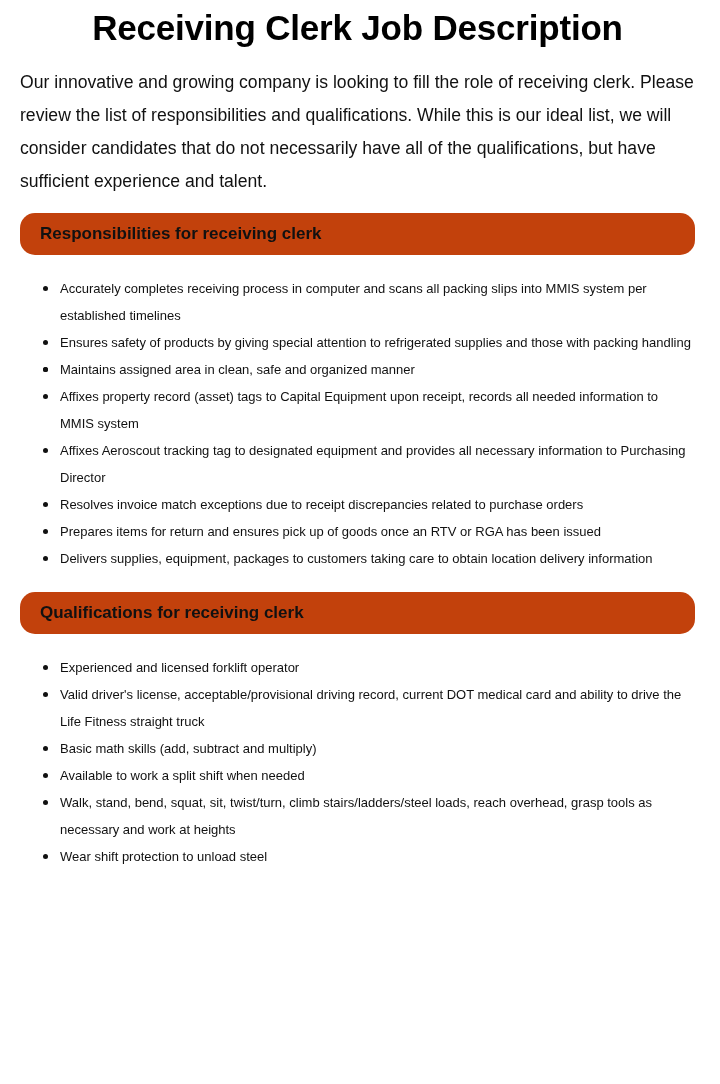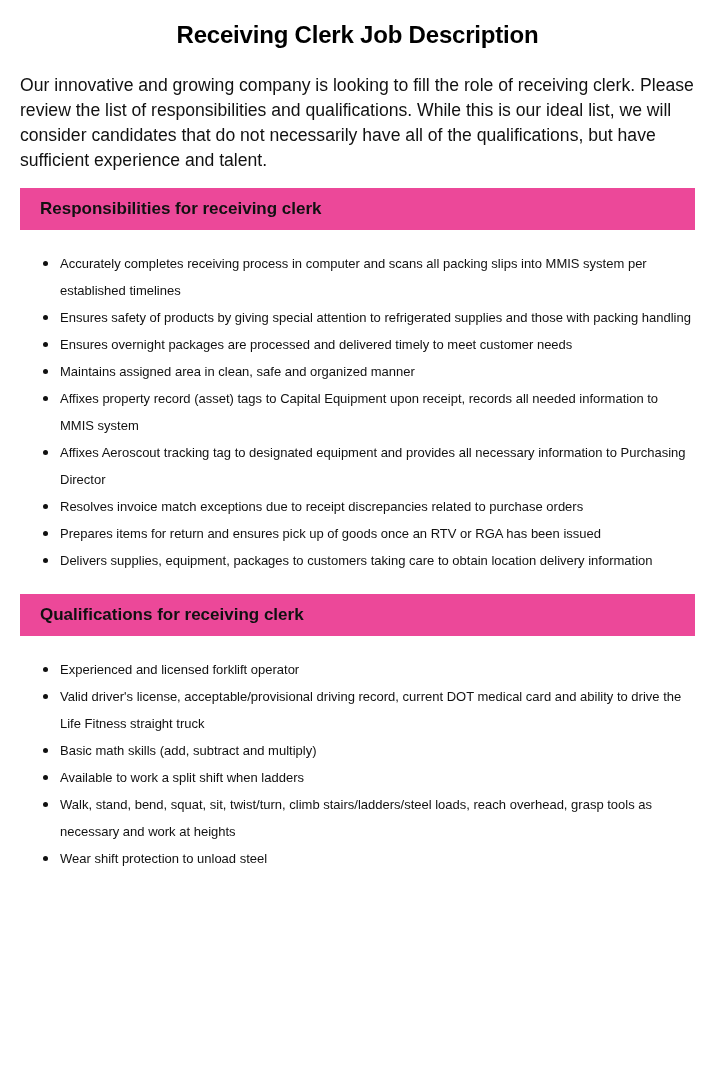--- a/index.html
+++ b/index.html
@@ -12,43 +12,44 @@
       height: 1084px;
       overflow: hidden;
       font-family: "Liberation Sans", sans-serif;
       color: #111111;
     }
     .page {
       padding: 0 25px 0 20px;
     }
     h1 {
       margin: 0;
-      padding-top: 13px;
+      padding-top: 6px;
       text-align: center;
-      font-size: 24px;
+      font-size: 35px;
       line-height: 44px;
       font-weight: bold;
       letter-spacing: -0.2px;
       color: #000;
     }
     .intro {
       margin: 16px 0 0 0;
       font-size: 17.6px;
-      line-height: 25px;
+      line-height: 33px;
       color: #111;
     }
     .section-header {
       margin-top: 15px;
-      background: #ec4899;
+      background: #c2410c;
       height: 42px;
       line-height: 42px;
       padding-left: 20px;
       font-size: 17px;
       font-weight: bold;
       color: #111;
+      border-radius: 15px;
     }
     ul.list {
       margin: 20px 0 0 0;
       padding: 0 0 0 40px;
       list-style: none;
     }
     ul.list li {
       position: relative;
       font-size: 13px;
       line-height: 27px;
@@ -71,33 +72,33 @@
 <body>
 
 <div class="page">
   <h1>Receiving Clerk Job Description</h1>
   <p class="intro">Our innovative and growing company is looking to fill the role of receiving clerk. Please review the list of responsibilities and qualifications. While this is our ideal list, we will consider candidates that do not necessarily have all of the qualifications, but have sufficient experience and talent.</p>
 
   <div class="section-header">Responsibilities for receiving clerk</div>
   <ul class="list">
     <li><span class="bullet"></span><span>Accurately completes receiving process in computer and scans all packing slips into MMIS system per established timelines</span></li>
     <li><span class="bullet"></span><span>Ensures safety of products by giving special attention to refrigerated supplies and those with packing handling</span></li>
-    <li><span class="bullet"></span><span>Ensures overnight packages are processed and delivered timely to meet customer needs</span></li>
+    <li><span class="bullet"></span></li>
     <li><span class="bullet"></span><span>Maintains assigned area in clean, safe and organized manner</span></li>
     <li><span class="bullet"></span><span>Affixes property record (asset) tags to Capital Equipment upon receipt, records all needed information to MMIS system</span></li>
     <li><span class="bullet"></span><span>Affixes Aeroscout tracking tag to designated equipment and provides all necessary information to Purchasing Director</span></li>
     <li><span class="bullet"></span><span>Resolves invoice match exceptions due to receipt discrepancies related to purchase orders</span></li>
     <li><span class="bullet"></span><span>Prepares items for return and ensures pick up of goods once an RTV or RGA has been issued</span></li>
     <li><span class="bullet"></span><span>Delivers supplies, equipment, packages to customers taking care to obtain location delivery information</span></li>
   </ul>
 
   <div class="section-gap"></div>
 
   <div class="section-header">Qualifications for receiving clerk</div>
   <ul class="list">
     <li><span class="bullet"></span><span>Experienced and licensed forklift operator</span></li>
     <li><span class="bullet"></span><span>Valid driver's license, acceptable/provisional driving record, current DOT medical card and ability to drive the Life Fitness straight truck</span></li>
     <li><span class="bullet"></span><span>Basic math skills (add, subtract and multiply)</span></li>
-    <li><span class="bullet"></span><span>Available to work a split shift when ladders</span></li>
+    <li><span class="bullet"></span><span>Available to work a split shift when needed</span></li>
     <li><span class="bullet"></span><span>Walk, stand, bend, squat, sit, twist/turn, climb stairs/ladders/steel loads, reach overhead, grasp tools as necessary and work at heights</span></li>
     <li><span class="bullet"></span><span>Wear shift protection to unload steel</span></li>
   </ul>
 </div>
 
 </body></html>

